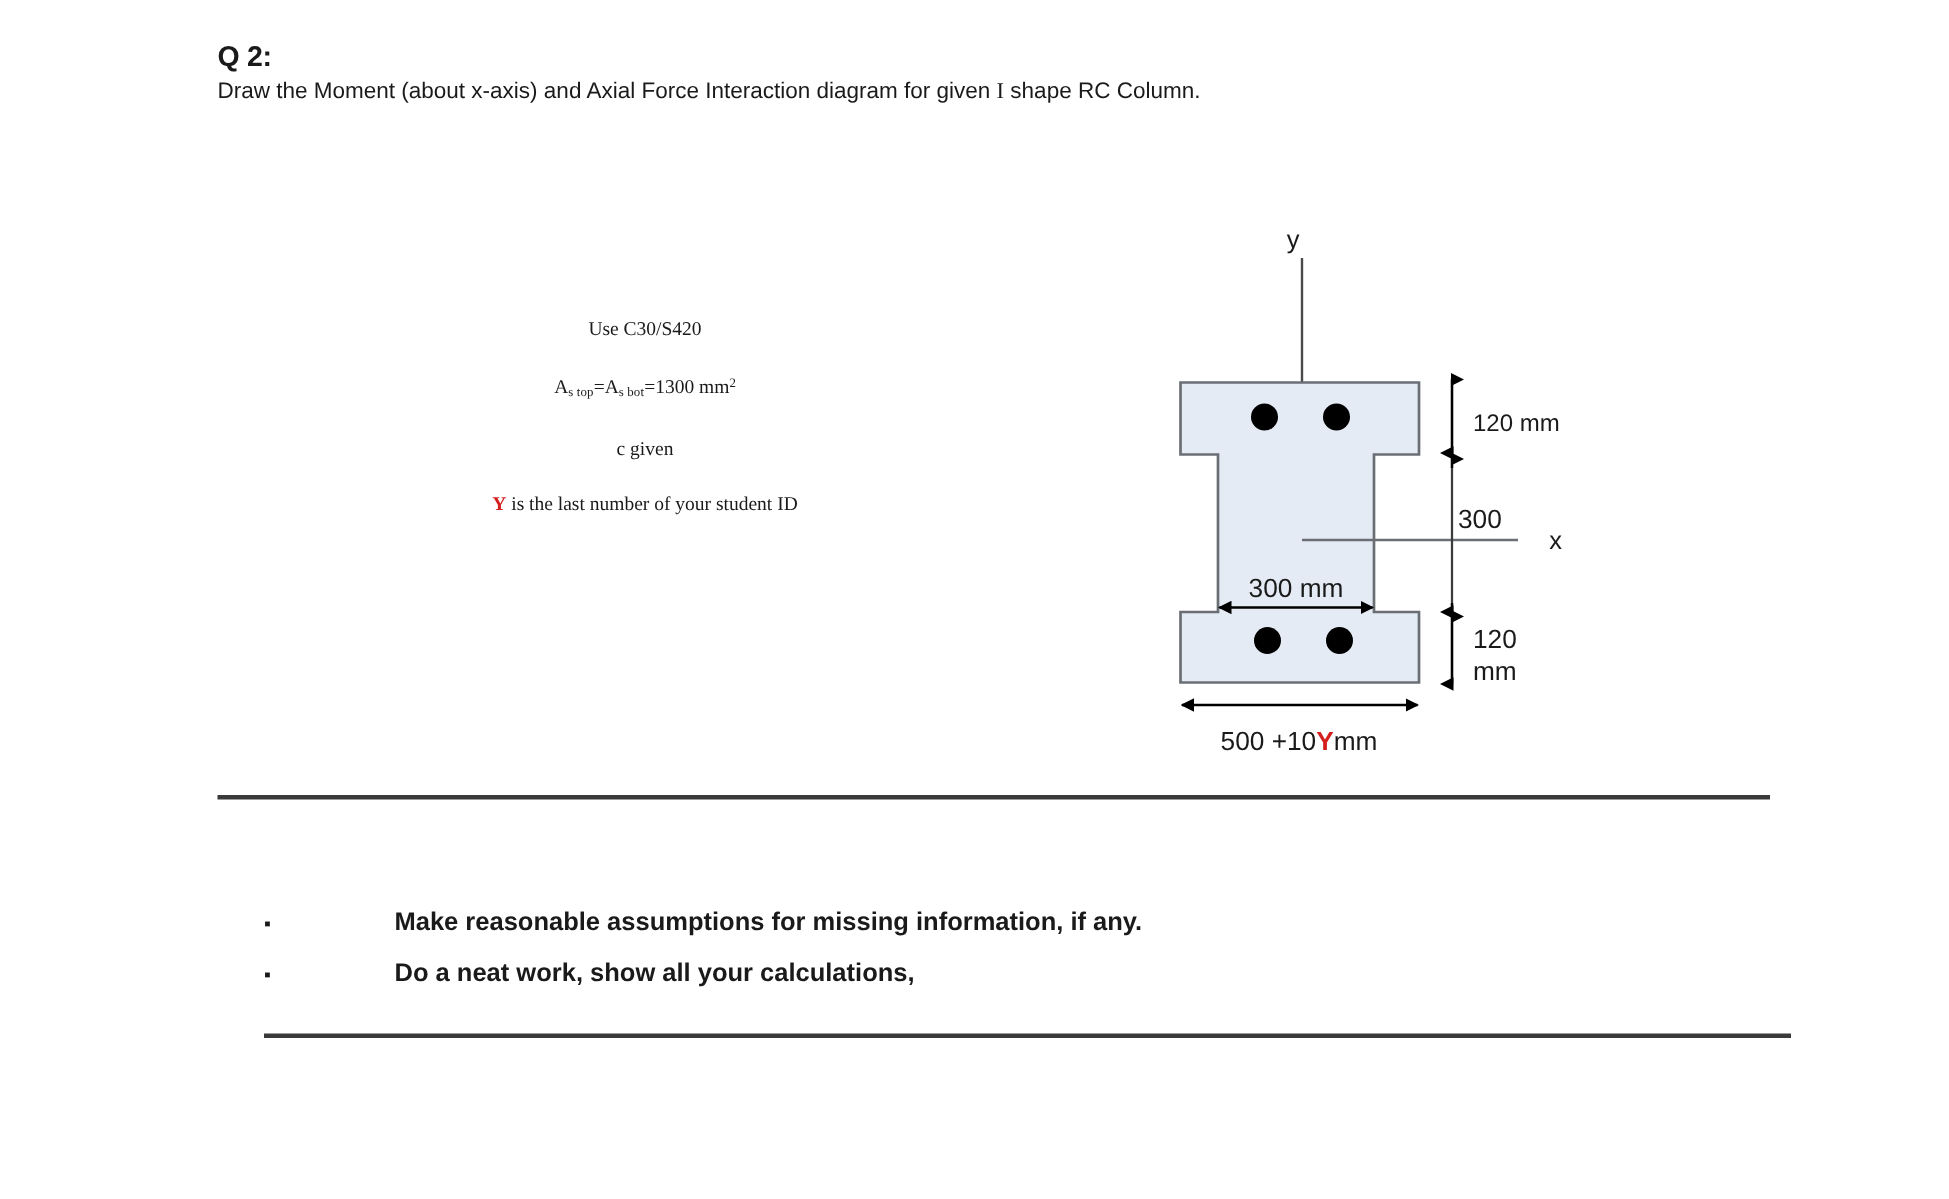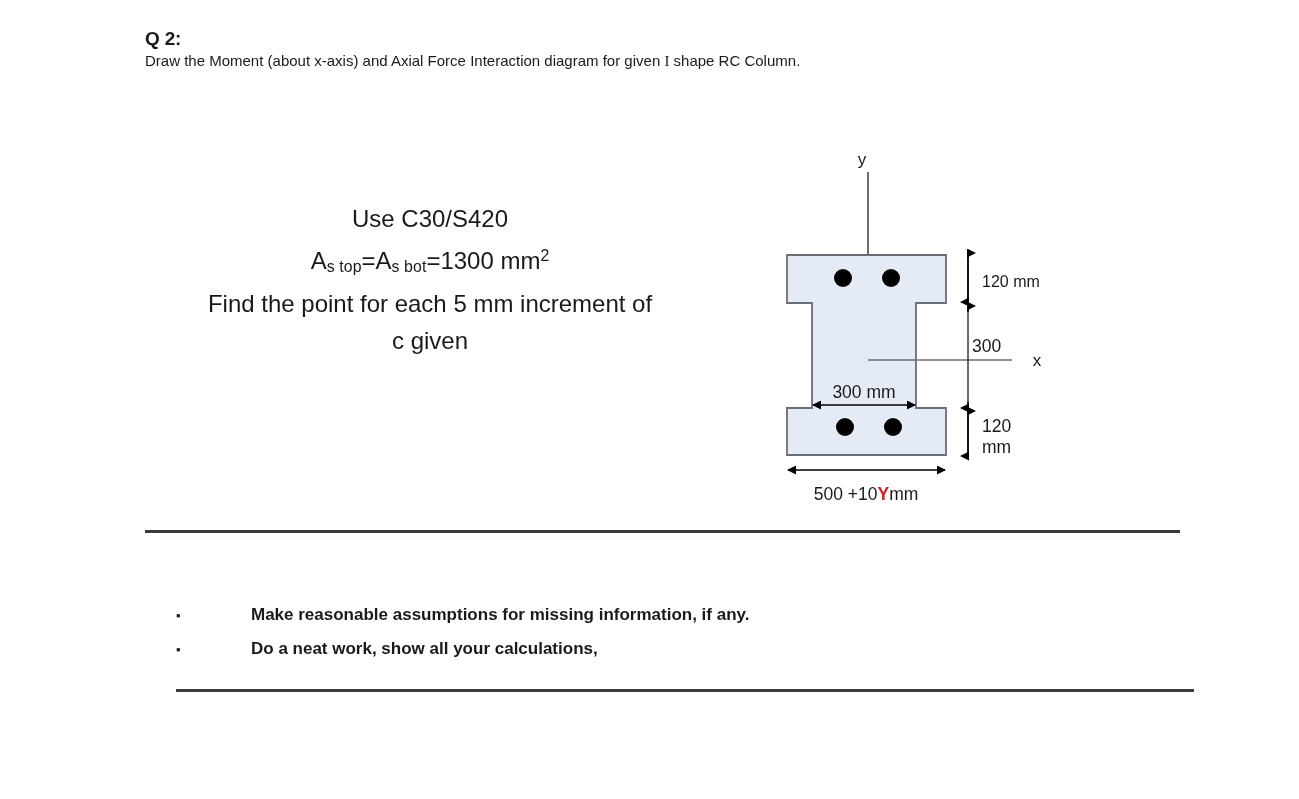--- a/index.html
+++ b/index.html
@@ -40,22 +40,23 @@
     font-family: "Liberation Serif", serif;
   }
 
   
   #spec-block {
     position: absolute;
     left: 150px;
     top: 200px;
     width: 560px;
     text-align: center;
-    font-size: 24px;
+    font-size: 13px;
     line-height: 37px;
+    font-family: Liberation Serif, serif;
   }
   #spec-block .spec-line {
     white-space: nowrap;
   }
   #spec-block sub {
     font-size: 0.66em;
     vertical-align: -0.22em;
     letter-spacing: 0.1px;
   }
   #spec-block sup {
@@ -122,39 +123,40 @@
     align-items: baseline;
   }
   #notes .bullet {
     width: 75px;
     flex: 0 0 75px;
     font-size: 13px;
     line-height: 33px;
   }
   #notes .note-text {
     flex: 1 1 auto;
+    margin-left: 12px;
   }
 </style>
 </head>
 <body>
 
 <div id="q-label">Q 2:</div>
 
 <div id="q-body">
   <span>Draw the Moment (about x-axis) and Axial Force Interaction diagram for given </span><span class="serif-i">I</span><span> shape RC Column.</span>
 </div>
 
 <div id="spec-block">
   <div class="spec-line">Use C30/S420</div>
 
   <div class="spec-line"><span>A</span><sub>s top</sub><span>=A</span><sub>s bot</sub><span>=1300 mm</span><sup>2</sup></div>
 
-  <div class="spec-line">Find the point for each 5 mm increment of</div>
   <div class="spec-line">c given</div>
 
+  <div class="spec-line"><span class="red-y">Y</span><span> is the last number of your student ID</span></div>
 </div>
 
 <div id="figure">
   <svg width="340" height="375" viewBox="0 0 340 375">
 
     <line x1="118" y1="32" x2="118" y2="220" stroke="#4a4a4a" stroke-width="1.6"></line>
     <text class="fig-text-axis" x="112" y="25" text-anchor="middle">y</text>
 
     <path d="M 37,115 L 196,115 L 196,163 L 166,163 L 166,268 L 196,268 L 196,315
              L 37,315 L 37,268 L 62,268 L 62,163 L 37,163 Z" fill="#e4ebf5" stroke="#6b6f75" stroke-width="1.8" stroke-linejoin="miter"></path>

